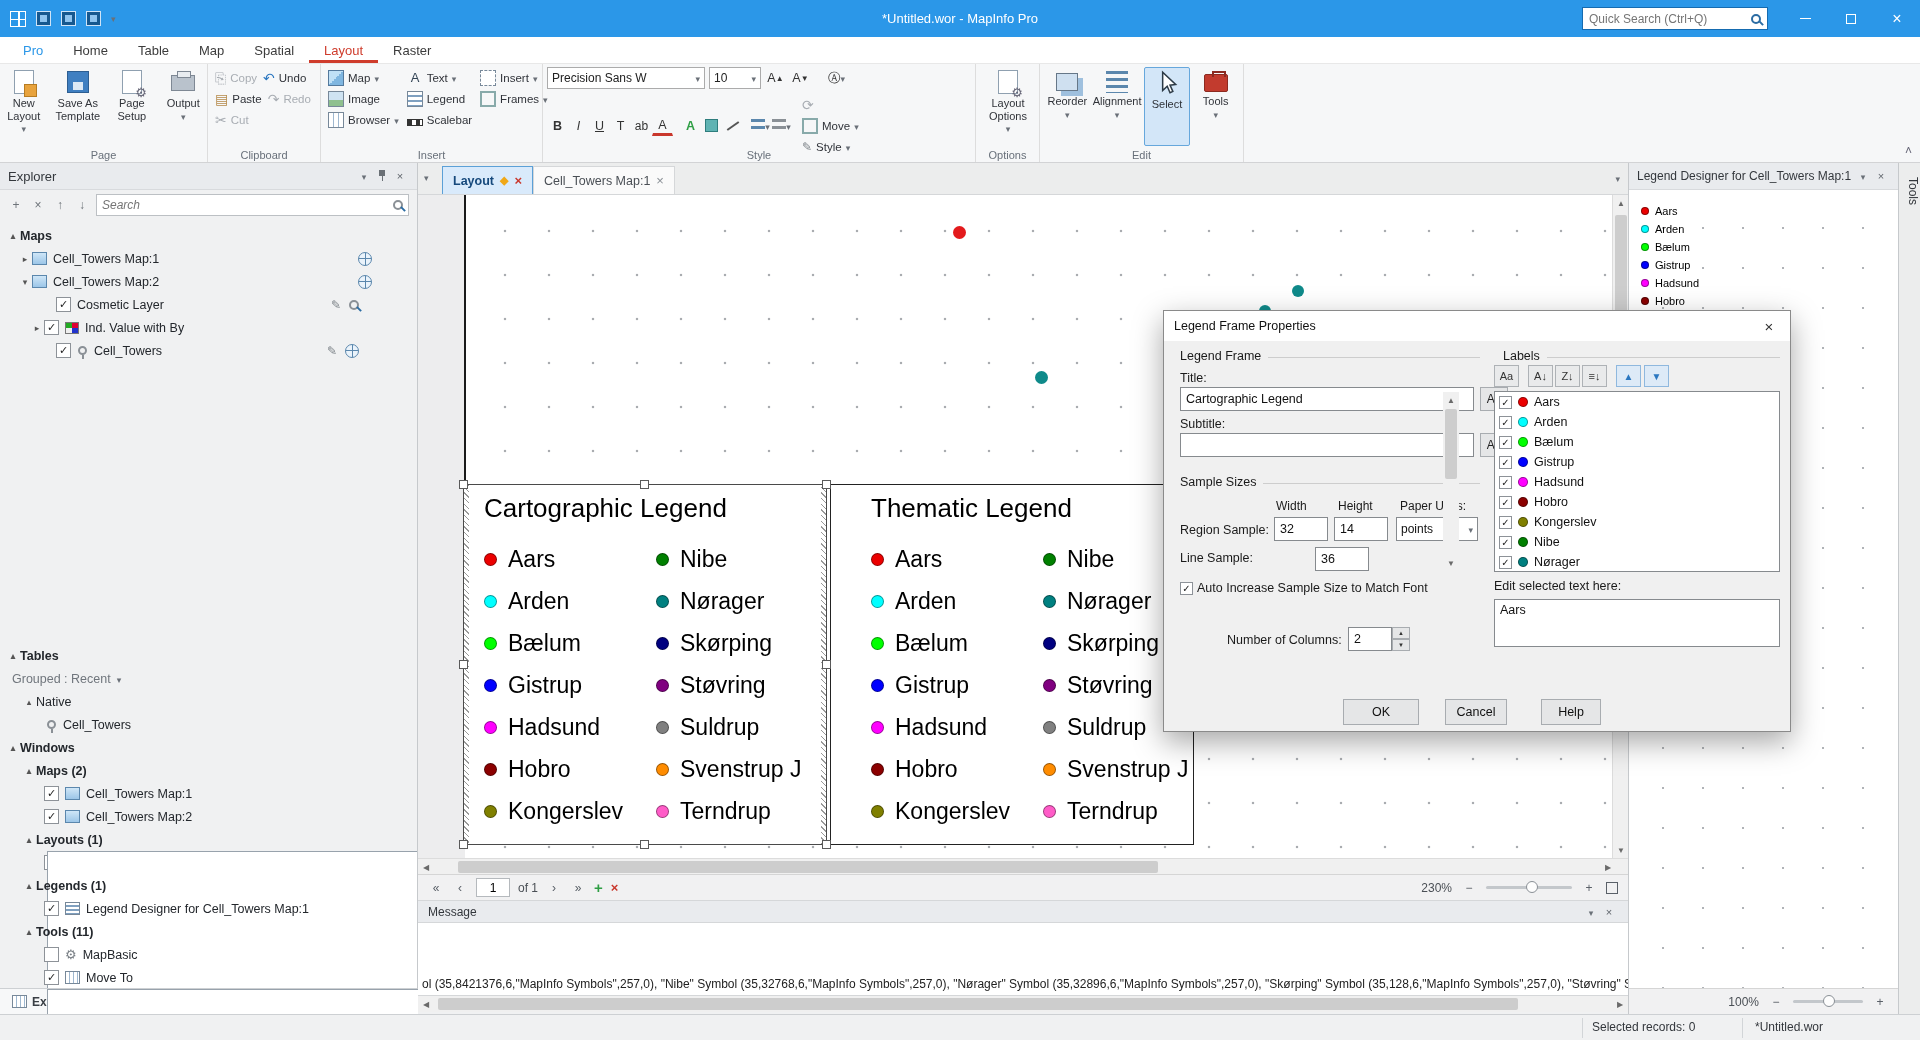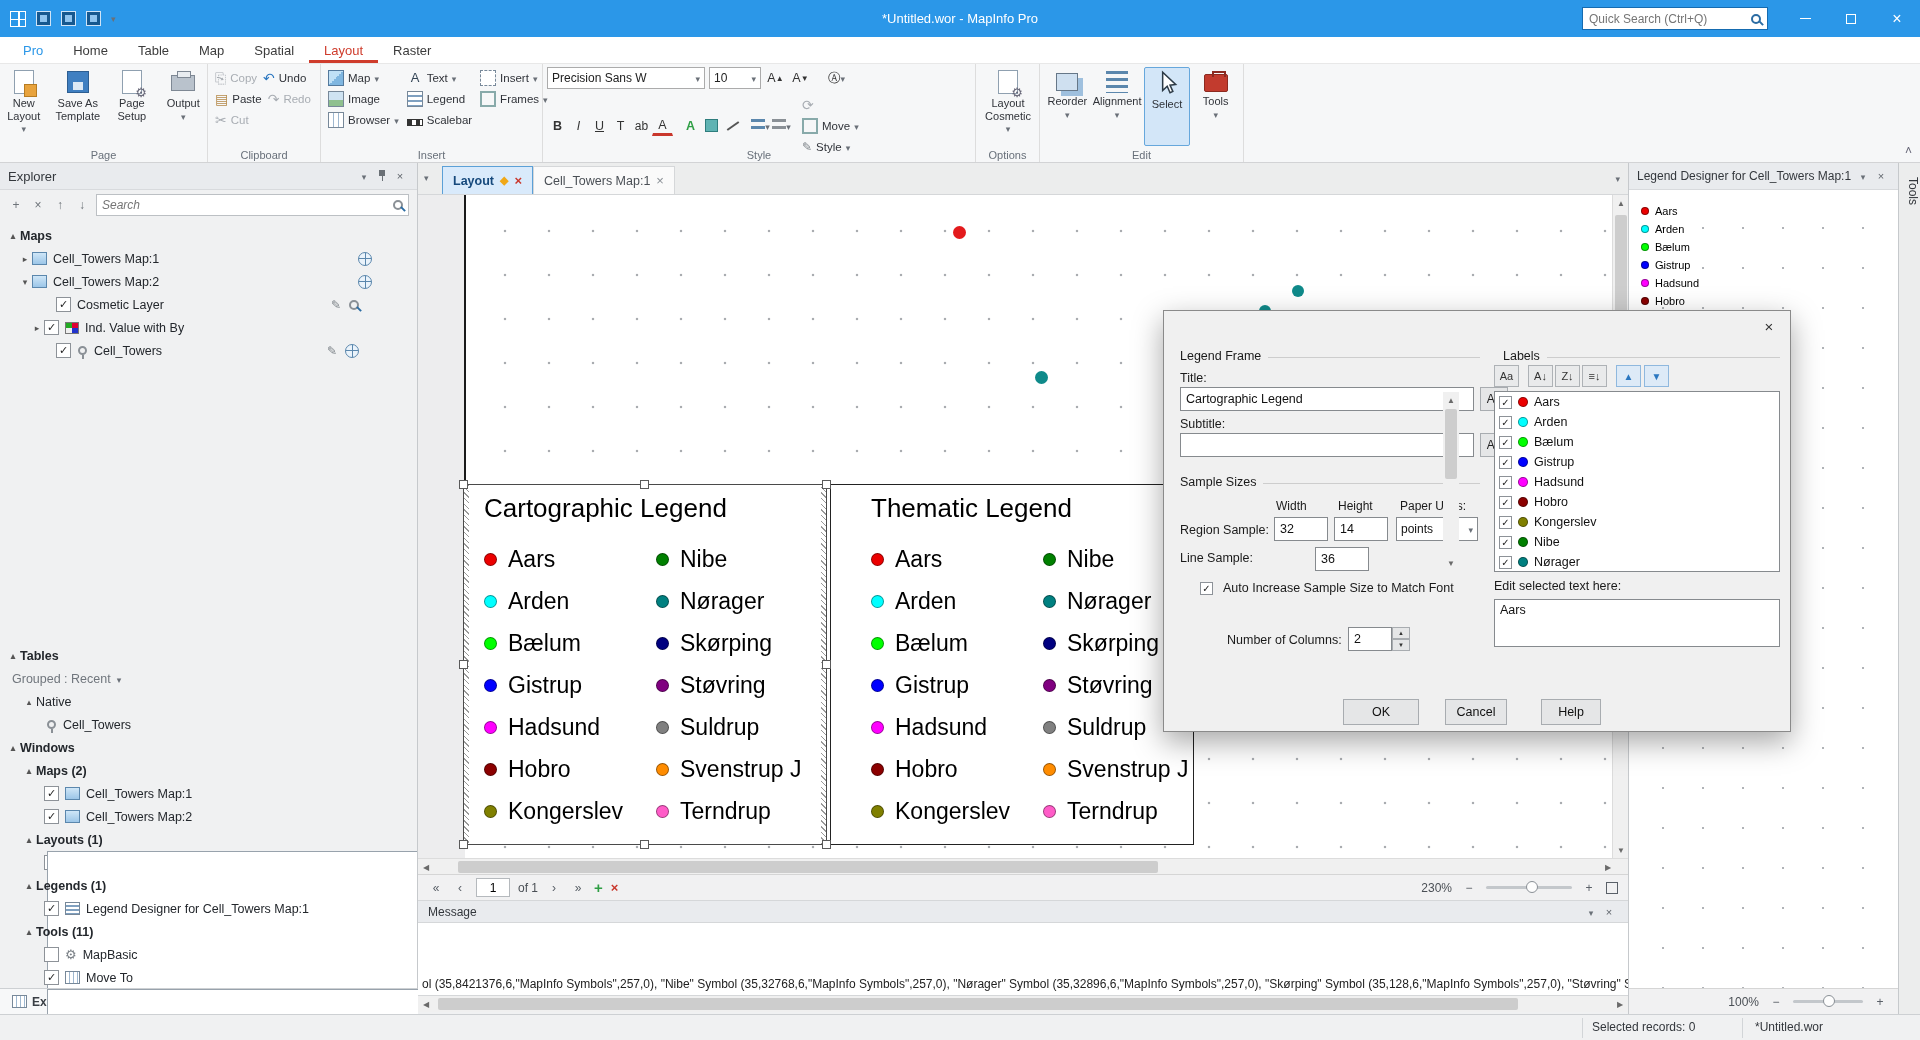--- a/index.html
+++ b/index.html
@@ -443,21 +443,21 @@
               <span class="car-d"></span>
             </div>
         </div>
       </div>
       <span class="rgl">Style</span>
     </div>
 
     <div class="rgroup" style="width:64px;">
       <div class="rbig" style="width:56px;">
         <span class="ri-doc gear ri" style="width:20px;height:24px;"></span>
-        <span>Layout Cosmetic</span>
+        <span>Layout Options</span>
           <span class="car-d"></span>
       </div>
       <span class="rgl">Options</span>
     </div>
 
     <div class="rgroup" style="width:204px; display:flex; gap:2px;">
       <div class="rbig">
         <span class="ri-reorder ri" style="width:22px;height:18px;"></span>
         <span>Reorder</span>
           <span class="car-d"></span>
@@ -951,20 +951,23 @@
   </div>
 
   <div class="statusbar">
     <span class="sb-sep" style="left:1582px;"></span>
     <span class="sb-item" style="left:1592px;">Selected records: 0</span>
     <span class="sb-sep" style="left:1742px;"></span>
     <span class="sb-item" style="left:1755px;">*Untitled.wor</span>
   </div>
 
   <div class="dialog">
+    <div class="dlg-title">
+      <span>Legend Frame Properties</span>
+    </div>
     <span class="dlg-x">×</span>
 
     <div class="dhdr" style="left:16px; top:38px; width:300px;">
       <span>Legend Frame</span>
     </div>
     <span class="dl" style="left:16px; top:60px;">Title:</span>
     <input class="dinput" style="left: 16px; top: 76px; width: 294px;" value="Cartographic Legend">
     <span class="aabtn" style="left:316px; top:76px;">Aa</span>
     <span class="dl" style="left:16px; top:106px;">Subtitle:</span>
     <input class="dinput" style="left: 16px; top: 122px; width: 294px;" value="">
@@ -980,21 +983,21 @@
     <input class="dinput" style="left: 110px; top: 206px; width: 54px;" value="32">
     <input class="dinput" style="left: 170px; top: 206px; width: 54px;" value="14">
     <div class="dselect" style="left:232px; top:206px; width:82px;">
       <span>points</span>
         <span class="sp"></span>
         <span class="car-d"></span>
     </div>
     <span class="dl" style="left:16px; top:240px;">Line Sample:</span>
     <input class="dinput" style="left: 110px; top: 236px; width: 54px; margin-left: 41px;" value="36">
 
-    <div style="position:absolute; left:16px; top:270px; display:flex; align-items:center; gap:10px;margin-left:20px;">
+    <div style="position:absolute; left:16px; top:270px; display:flex; align-items:center; gap:4px;">
       <span class="cb cb13 on"></span>
       <span class="dl" style="position:static;">Auto Increase Sample Size to Match Font</span>
     </div>
 
     <span class="dl" style="left:16px; top:322px;margin-left:47px;">Number of Columns:</span>
     <input class="dinput" style="left: 184px; top: 316px; width: 44px;" value="2">
     <div class="spinner" style="left:228px; top:316px;">
       <span>▲</span>
       <span>▼</span>
     </div>

